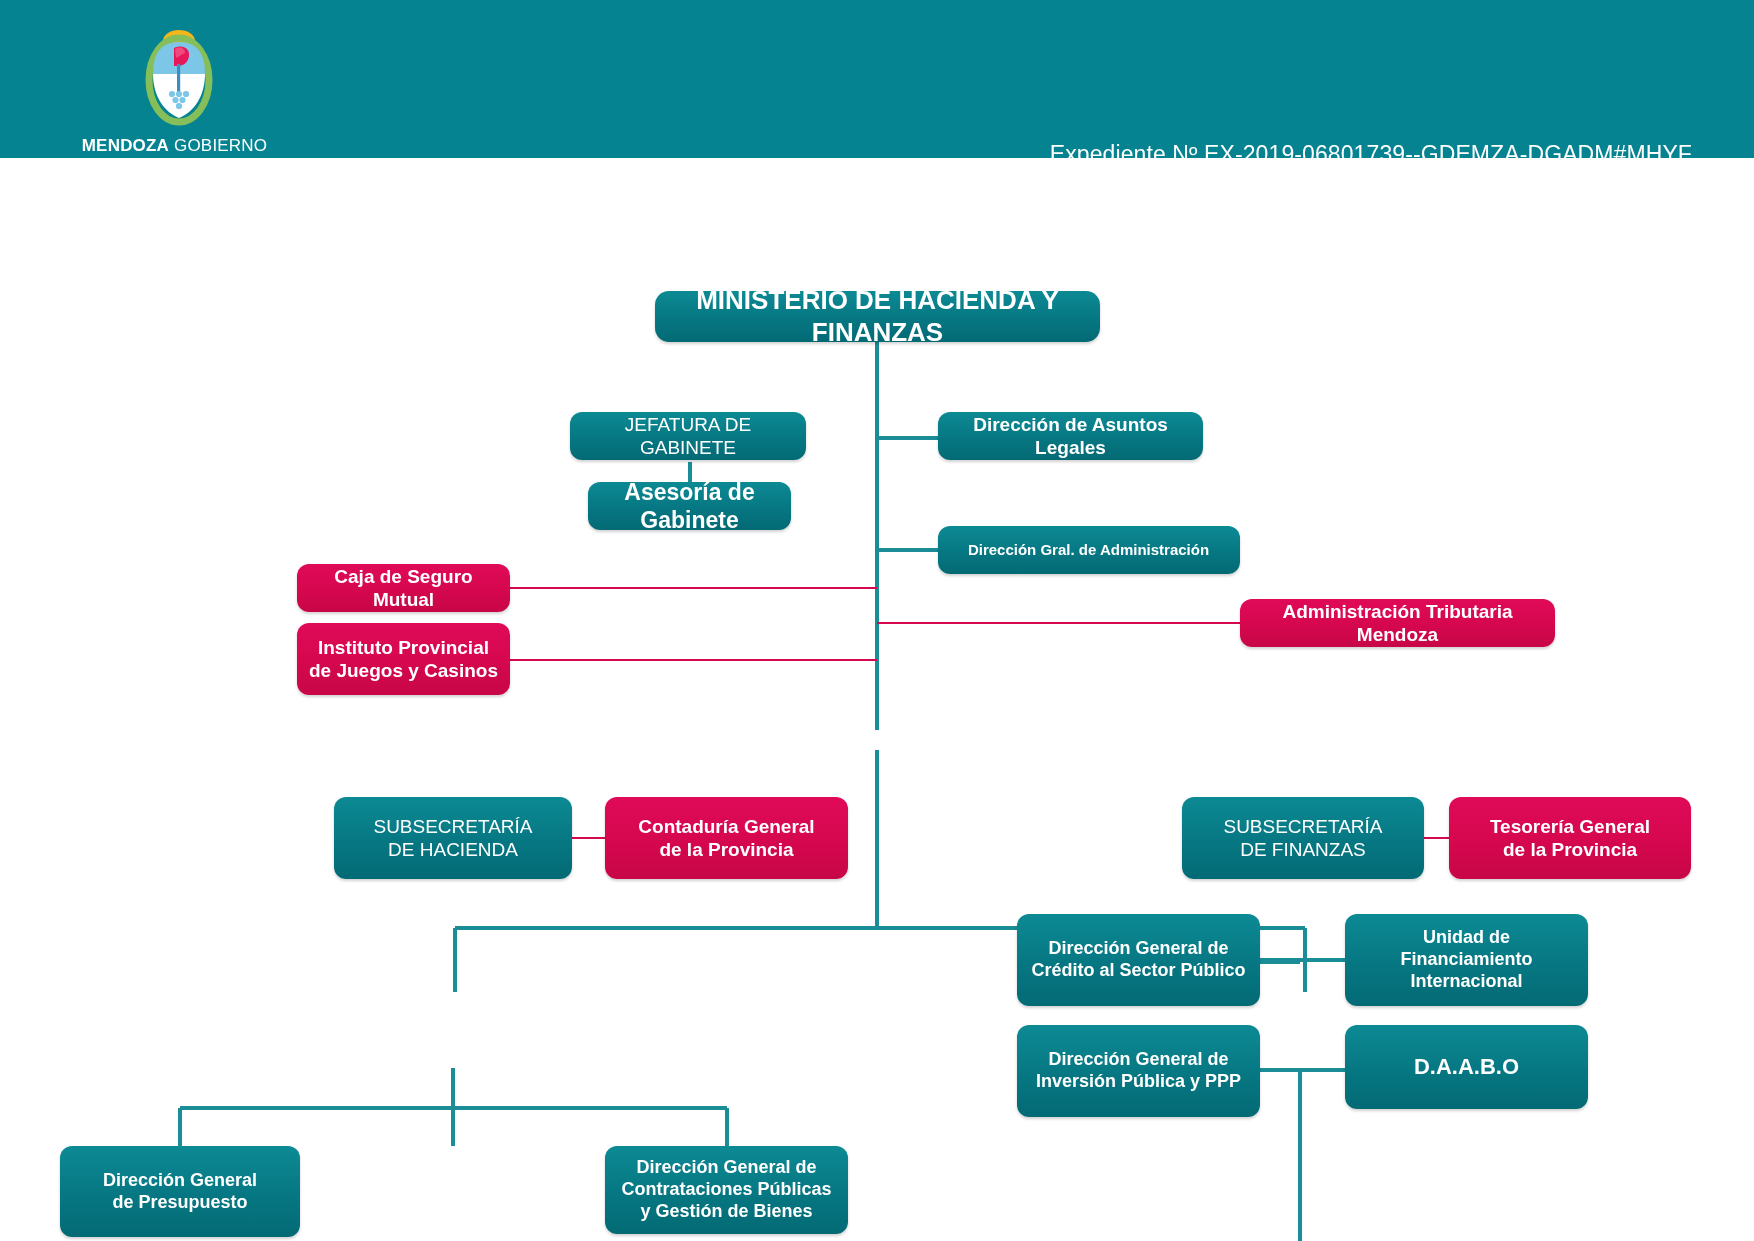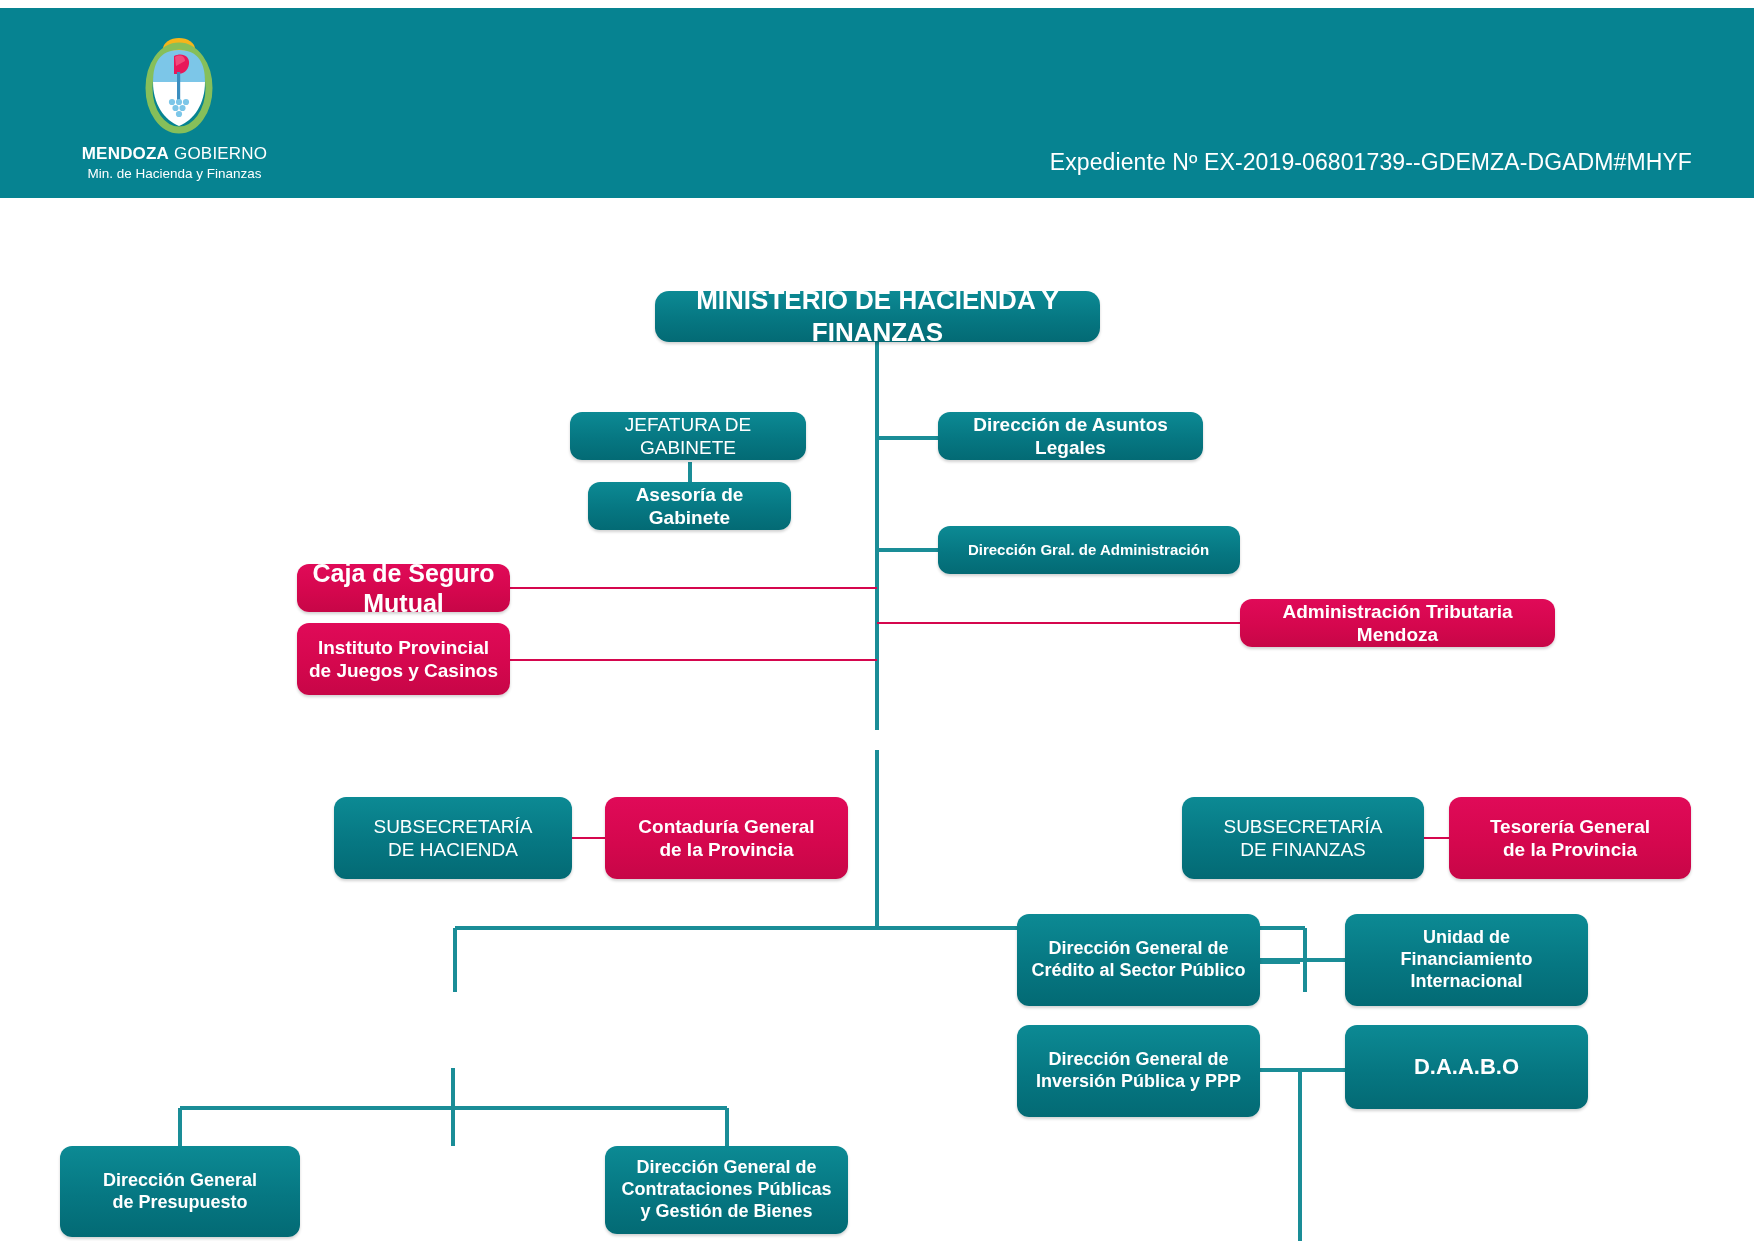--- a/index.html
+++ b/index.html
@@ -17,23 +17,23 @@
     width: 1754px;
     height: 1241px;
     overflow: hidden;
     background: #ffffff;
   }
 
   
   #header-bar {
     position: absolute;
     left: 0;
-    top: 8px;
-    width: 1754px;
-    height: 190px;
+    top: 0;
+    width: 1754px;
+    height: 158px;
     background: #068391;
   }
   #logo-block {
     position: absolute;
     left: 62px;
     top: 22px;
     width: 225px;
     height: 155px;
   }
   #crest {
@@ -202,27 +202,27 @@
         <path d="M572 648 L605 648"></path>
 
         <path d="M1424 648 L1457 648"></path>
       </g>
     </svg>
 
     <div class="node teal bold" style="left:655px; top:101px; width:445px; height:51px; font-size:26px; border-radius:14px;">MINISTERIO DE HACIENDA Y FINANZAS</div>
 
     <div class="node teal" style="left:570px; top:222px; width:236px; height:48px; font-size:19px;">JEFATURA DE  GABINETE</div>
 
-    <div class="node teal bold" style="left:588px; top:292px; width:203px; height:48px; font-size:19px;">Asesoría de Gabinete</div>
+    <div class="node teal bold" style="left:588px; top:292px; width:203px; height:48px; font-size:23px;">Asesoría de Gabinete</div>
 
     <div class="node teal bold" style="left:938px; top:222px; width:265px; height:48px; font-size:19px;">Dirección de Asuntos Legales</div>
 
     <div class="node teal bold" style="left:938px; top:336px; width:302px; height:48px; font-size:15px;padding-left:9px;">Dirección Gral. de Administración</div>
 
-    <div class="node pink bold" style="left:297px; top:374px; width:213px; height:48px; font-size:25px;">Caja de Seguro Mutual</div>
+    <div class="node pink bold" style="left:297px; top:374px; width:213px; height:48px; font-size:19px;">Caja de Seguro Mutual</div>
 
     <div class="node pink bold" style="left:297px; top:433px; width:213px; height:72px; font-size:19px;">Instituto Provincial
 de Juegos y Casinos</div>
 
     <div class="node pink bold" style="left:1240px; top:409px; width:315px; height:48px; font-size:19px;">Administración Tributaria Mendoza</div>
 
     <div class="node teal" style="left:334px; top:607px; width:238px; height:82px; font-size:19px;">SUBSECRETARÍA
 DE HACIENDA</div>
 
     <div class="node pink bold" style="left:605px; top:607px; width:243px; height:82px; font-size:19px;">Contaduría General

